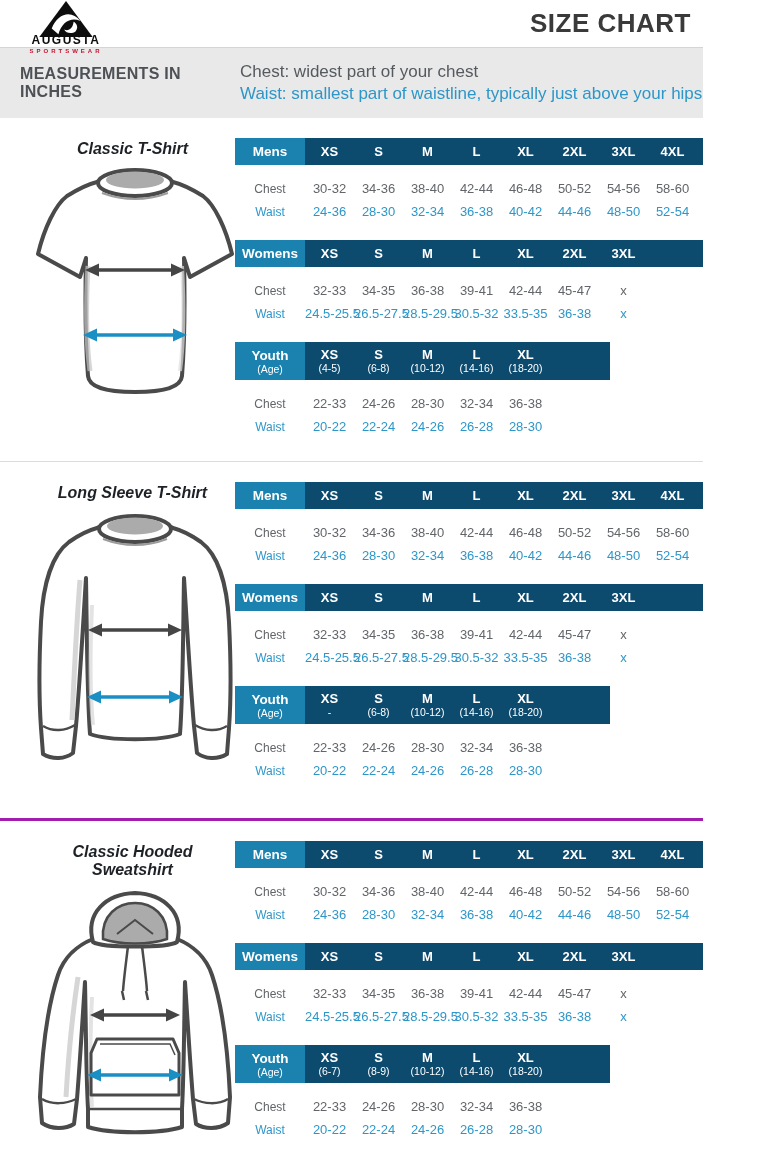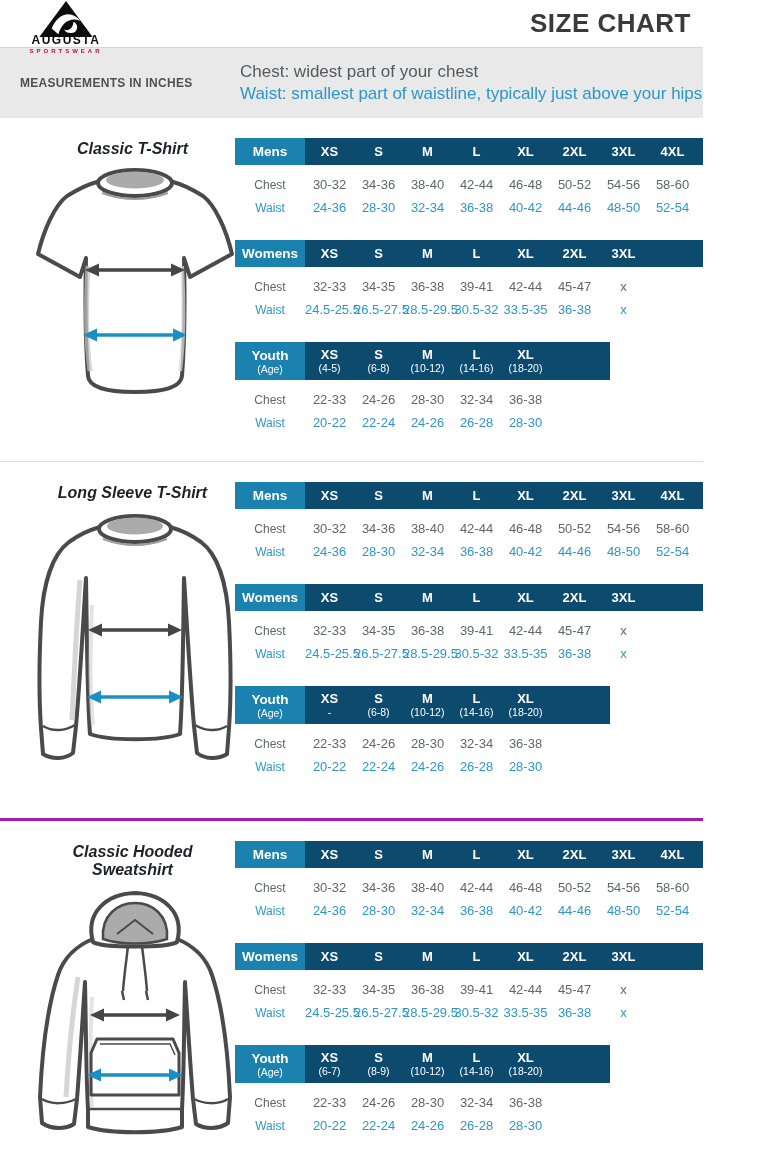--- a/index.html
+++ b/index.html
@@ -11,21 +11,21 @@
   .topbar { height:48px; display:flex; justify-content:space-between; align-items:center;
             padding:0 12px 0 18px; border-bottom:1px solid #d5d5d5; }
   .logo { display:flex; flex-direction:column; align-items:center; width:96px; margin-top:6px; }
   .logo svg { display:block; }
   .brand-name { font-size:12px; font-weight:bold; letter-spacing:1.5px; color:#0d0d0d; margin-top:-6px; }
   .brand-sub { font-size:6px; font-weight:bold; letter-spacing:3px; color:#c8102e; margin-top:1px; }
   .page-title { font-size:26px; color:#3a3a3a; font-weight:700; letter-spacing:0.5px; }
 
   
   .measureband { height:70px; background:#e9e9e9; display:flex; align-items:center; }
-  .mlabel { width:216px; padding-left:20px; font-weight:bold; font-size:12px; color:#4d5156; letter-spacing:0.3px; }
+  .mlabel { width:216px; padding-left:20px; font-weight:bold; font-size:16px; color:#4d5156; letter-spacing:0.3px; }
   .mnotes { font-size:17px; line-height:22px;margin-left:24px; }
   .note-chest { color:#555a5f; }
   .note-waist { color:#2d96c8; }
 
   
   .product-section { display:flex; padding-top:20px; }
   .product-section:nth-of-type(1) { min-height:343px; }
   .product-section:nth-of-type(2) { min-height:357px; border-top:1px solid #dcdcdc; }
   .product-section:nth-of-type(3) { min-height:351px; border-top:3px solid #a21caf; }
   .left-col { width:235px; text-align:center; flex:0 0 235px;padding-left:30px; }
@@ -37,21 +37,21 @@
   
   .size-table { margin-bottom:21px; }
   .thead { display:flex; height:27px; background:#0c4a6e; color:#fff; }
   .thead.tall { height:38px; }
   .gcell { width:70px; flex:0 0 70px; background:#1b81ae; display:flex; flex-direction:column;
            justify-content:center; align-items:center; font-weight:bold; font-size:13.5px; line-height:15px; }
   .scell { width:49px; flex:0 0 49px; display:flex; flex-direction:column; justify-content:center;
            align-items:center; font-weight:bold; font-size:13px; line-height:14px; }
   .gcell .sub, .scell .sub { font-size:10.5px; font-weight:normal; line-height:12px; }
   .tbody { margin-top:8px; }
-  .trow { display:flex; height:23px; align-items:center; font-size:13px; }
+  .trow { display:flex; height:23px; align-items:flex-end; font-size:13px; }
   .rlabel { width:70px; flex:0 0 70px; text-align:center; font-size:12px; }
   .vcell { width:49px; flex:0 0 49px; text-align:center; white-space:nowrap; }
   .trow.chest { color:#626569; }
   .trow.waist { color:#2d96c8; }
 </style>
 </head>
 <body>
 
 <div class="page">
 

